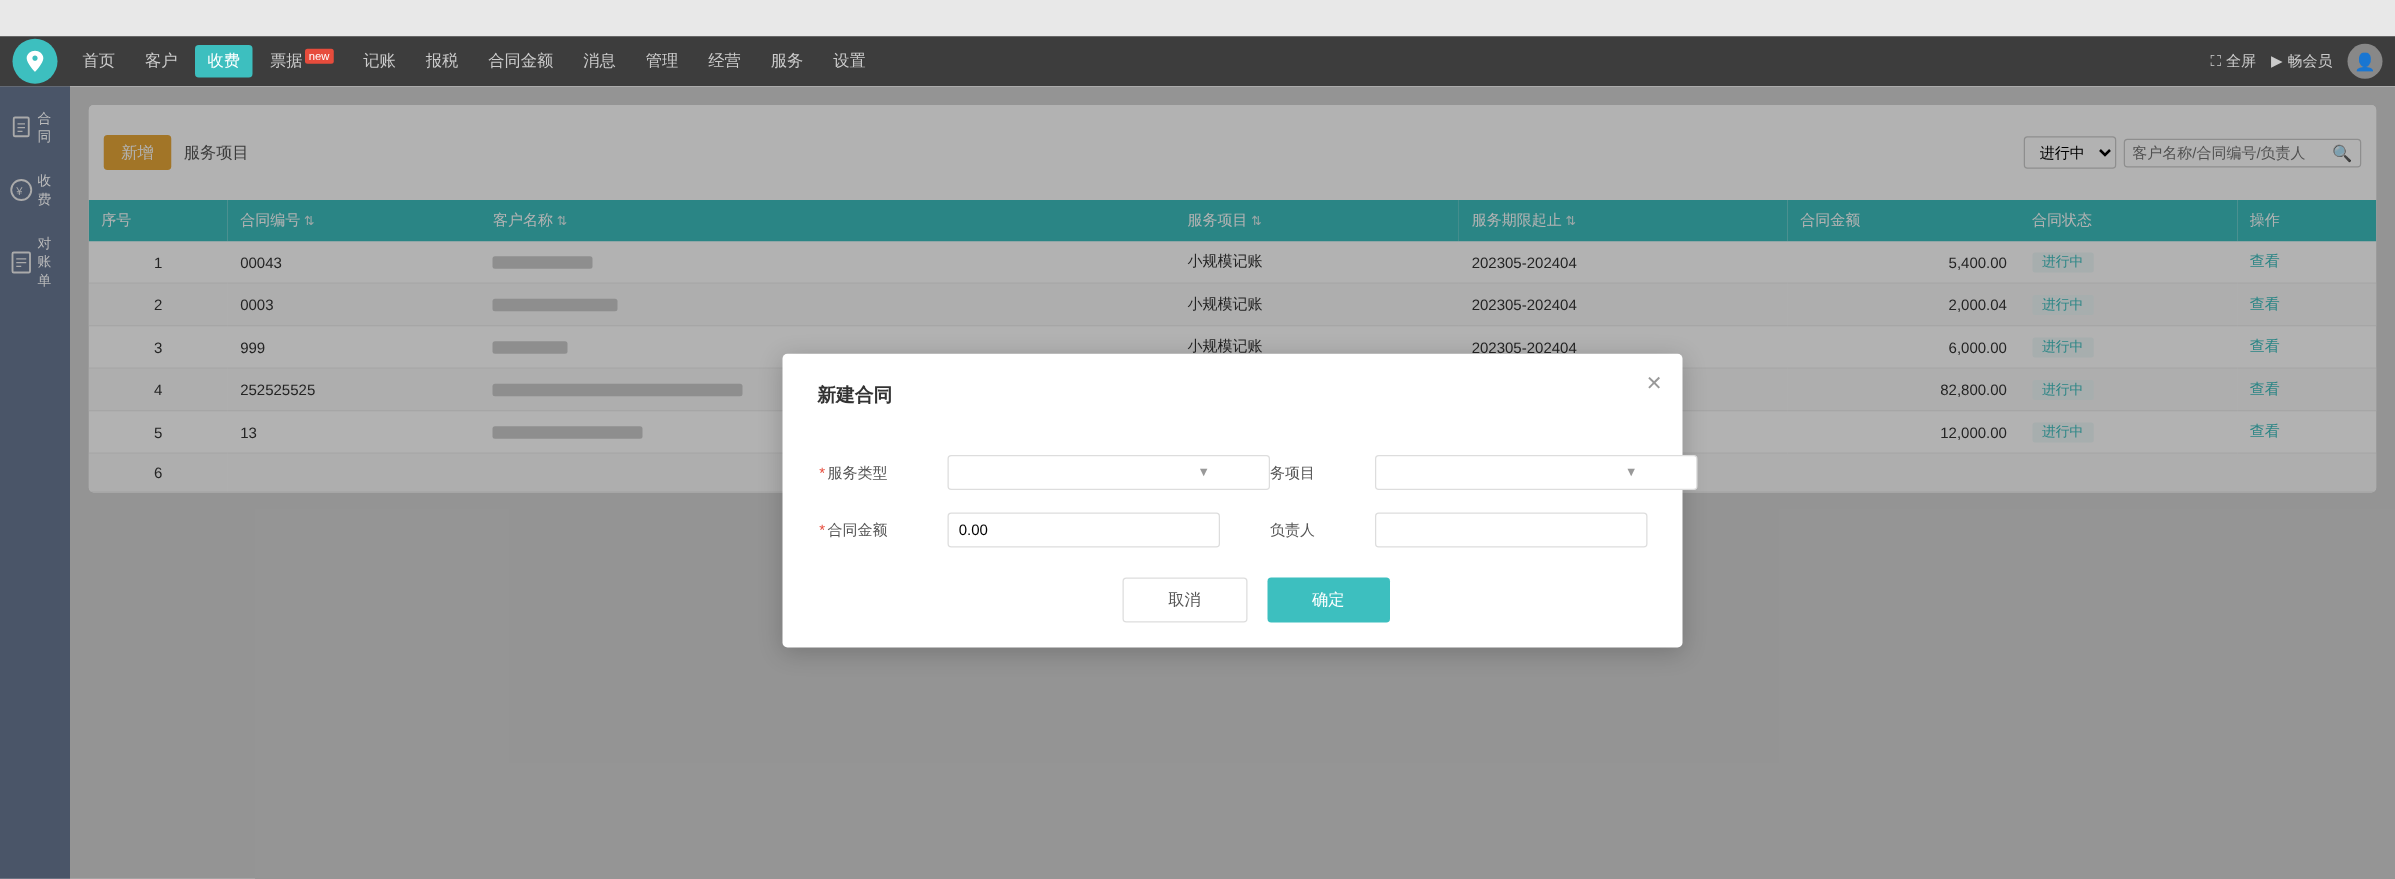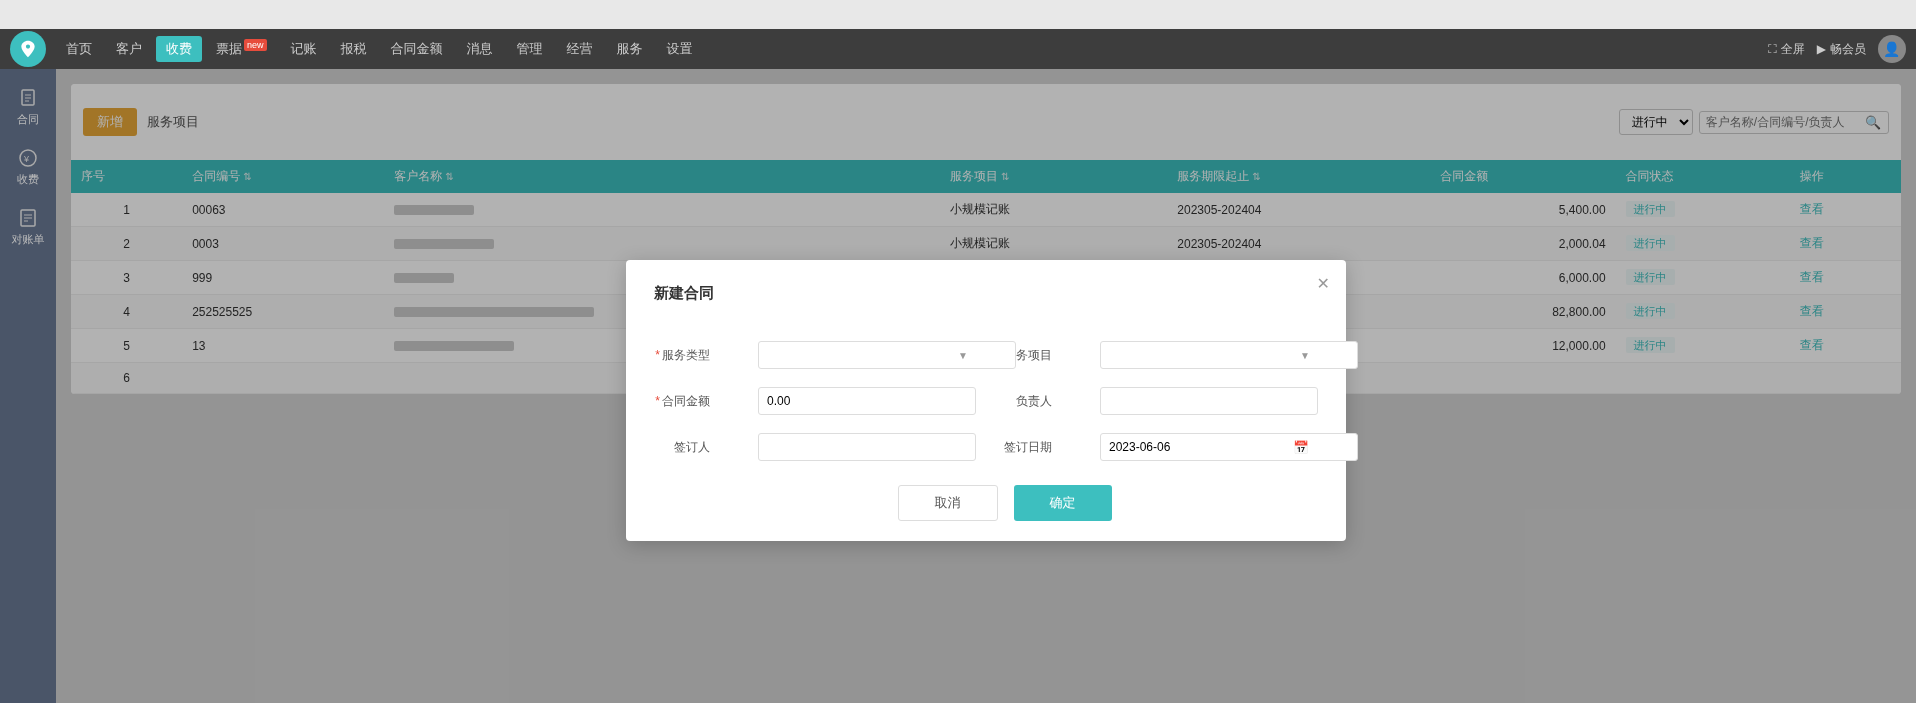--- a/index.html
+++ b/index.html
@@ -73,21 +73,21 @@
       background: #4a5568;
       display: flex;
       flex-direction: column;
       align-items: center;
       padding-top: 10px;
       gap: 4px;
     }
     .sidebar-item {
       width: 50px;
       display: flex;
-      flex-direction: column;
+      flex-direction: row;
       align-items: center;
       padding: 8px 4px;
       border-radius: 4px;
       cursor: pointer;
       color: #bbb;
       font-size: 11px;
       gap: 3px;
     }
     .sidebar-item .si-icon {
       width: 22px; height: 22px;
@@ -447,21 +447,21 @@
               <span>服务期限起止</span><span class="sort-icon">⇅</span>
             </th>
             <th>合同金额</th>
             <th>合同状态</th>
             <th>操作</th>
           </tr>
         </thead>
         <tbody id="table-body">
         <tr>
       <td class="center">1</td>
-      <td>00063</td>
+      <td>00043</td>
       <td>
         <span class="customer-blur" style="width:80px;"></span>
       </td>
       <td>小规模记账</td>
       <td>202305-202404</td>
       <td style="text-align:right;">5,400.00</td>
       <td><span class="status-tag">进行中</span></td>
       <td><span class="action-link">查看</span></td>
     </tr>
             <tr>
@@ -561,33 +561,20 @@
             <input class="form-input" type="text" value="0.00" style="">
           </div>
           <div class="form-group">
             <span class="form-label">
               <span>负责人</span>
             </span>
             <input class="form-input" type="text" style="">
           </div>
         </div>
 
-        <div class="form-row">
-          <div class="form-group">
-            <span class="form-label">签订人</span>
-            <input class="form-input" type="text" style="">
-          </div>
-          <div class="form-group">
-            <span class="form-label">签订日期</span>
-            <div class="date-input-wrap">
-              <input class="form-input" type="text" value="2023-06-06" style="width: 100%; padding-right: 28px;">
-              <span class="date-icon">📅</span>
-            </div>
-          </div>
-        </div>
 
 
         <div class="modal-footer">
           <button class="btn-cancel">取消</button>
           <button class="btn-confirm">确定</button>
         </div>
       </div>
     </div>
   </div>
 </div>

